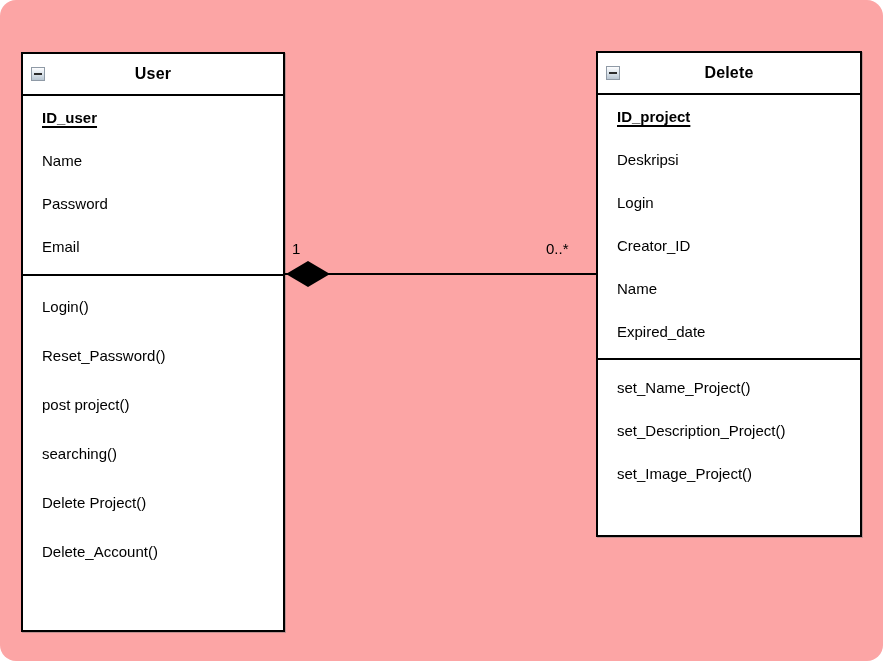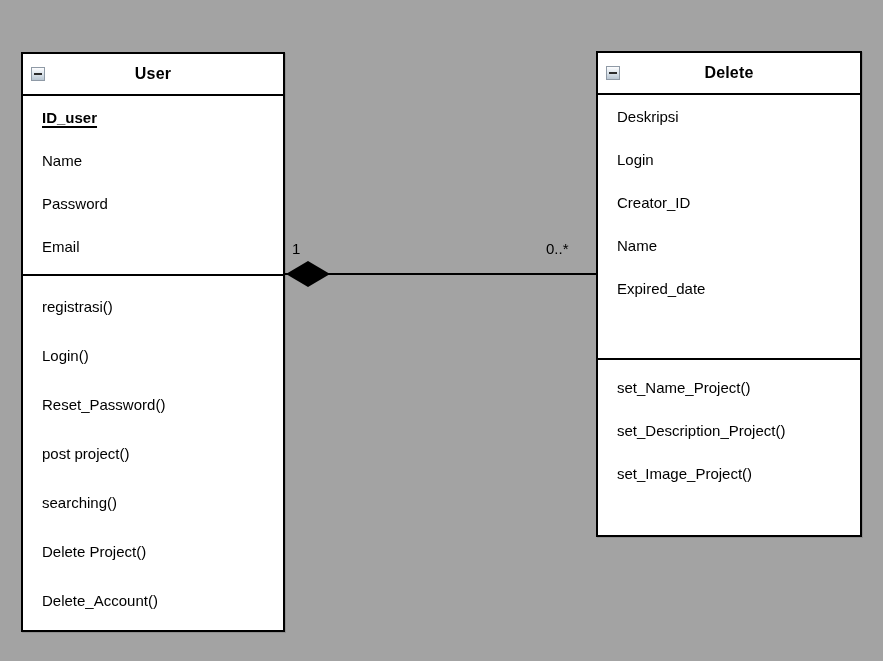--- a/index.html
+++ b/index.html
@@ -5,22 +5,23 @@
   * { margin: 0; padding: 0; box-sizing: border-box; }
   html, body { background: #ffffff; }
   body {
     font-family: "Liberation Sans", "DejaVu Sans", sans-serif;
     color: #000000;
   }
   .canvas {
     position: relative;
     width: 883px;
     height: 661px;
-    background: #a3a3a3;
+    background: #fca5a5;
     overflow: hidden;
+    border-radius: 16px;
   }
   .uml-class {
     position: absolute;
     background: #ffffff;
     border: 2px solid #000000;
     box-shadow: 1px 1px 0 rgba(120,120,120,0.45);
     display: flex;
     flex-direction: column;
   }
   .uml-class.user    { left: 21px;  top: 52px; width: 264px; height: 580px; }
@@ -125,38 +126,38 @@
       </span>
       <span class="uml-title">User</span>
     </div>
     <div class="uml-attrs">
       <div class="row pk">ID_user</div>
       <div class="row">Name</div>
       <div class="row">Password</div>
       <div class="row">Email</div>
     </div>
     <div class="uml-methods">
-      <div class="row">registrasi()</div>
       <div class="row">Login()</div>
       <div class="row">Reset_Password()</div>
       <div class="row">post project()</div>
       <div class="row">searching()</div>
       <div class="row">Delete Project()</div>
       <div class="row">Delete_Account()</div>
     </div>
   </div>
 
   <div class="uml-class project">
     <div class="uml-header">
       <span class="collapse-btn">
         <span class="minus-glyph"></span>
       </span>
       <span class="uml-title">Delete</span>
     </div>
     <div class="uml-attrs">
+      <div class="row pk">ID_project</div>
       <div class="row">Deskripsi</div>
       <div class="row">Login</div>
       <div class="row">Creator_ID</div>
       <div class="row">Name</div>
       <div class="row">Expired_date</div>
     </div>
     <div class="uml-methods">
       <div class="row">set_Name_Project()</div>
       <div class="row">set_Description_Project()</div>
       <div class="row">set_Image_Project()</div>

